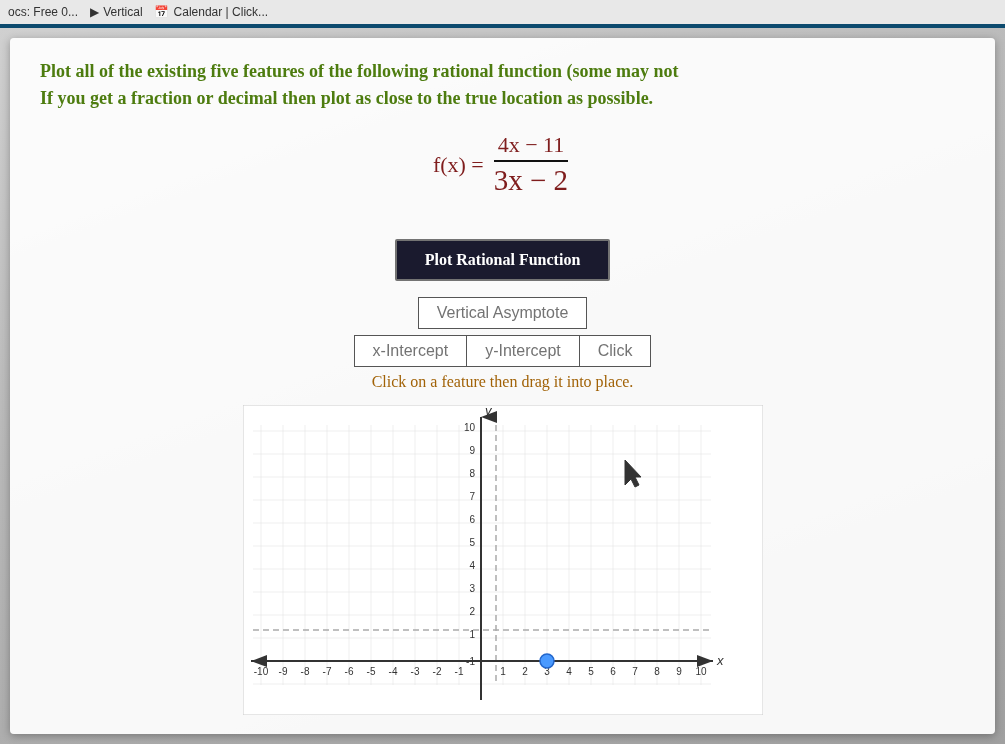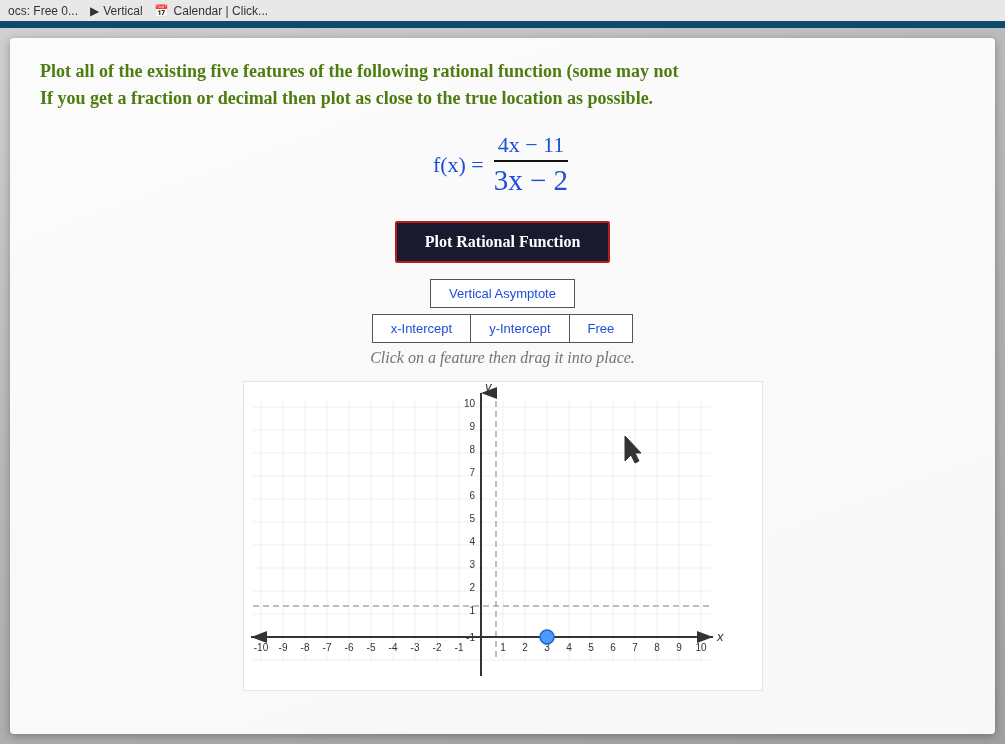--- a/index.html
+++ b/index.html
@@ -21,21 +21,21 @@
       width: 100%;
       height: 28px;
       background: #e8e8e8;
       display: flex;
       align-items: center;
       padding: 0 8px;
       gap: 12px;
       font-family: Arial, sans-serif;
       font-size: 12px;
       color: #333;
-      border-bottom: 7px solid #0c4a6e;
+      border-bottom: 4px solid #0c4a6e;
       z-index: 10;
     }
 
     .browser-bar-item {
       display: flex;
       align-items: center;
       gap: 4px;
       cursor: pointer;
     }
 
@@ -67,22 +67,22 @@
       font-weight: bold;
       color: #4d7c0f;
       line-height: 1.5;
       margin-bottom: 20px;
     }
 
     
     .function-display {
       text-align: center;
       font-size: 22px;
-      margin-bottom: 24px;
-      color: #1d4ed8;
+      margin-bottom: 42px;
+      color: #7f1d1d;
     }
 
     .fraction-container {
       display: inline-flex;
       align-items: center;
       gap: 6px;
     }
 
     .fraction {
       display: inline-flex;
@@ -101,59 +101,58 @@
       padding: 2px 4px 0 4px;
       font-size: 29px;
     }
 
     
     .plot-button {
       display: block;
       margin: 0 auto 16px auto;
       background: #1a1a2e;
       color: white;
-      border: 2px solid #b91c1c;
+      border: 2px solid #737373;
       padding: 10px 28px;
       font-size: 16px;
       font-family: Georgia, serif;
       font-weight: bold;
       cursor: pointer;
       border-radius: 2px;
     }
 
     
     .feature-row {
       display: flex;
       justify-content: center;
       gap: 0;
       margin-bottom: 6px;
     }
 
     .feature-btn {
       background: white;
       border: 1.5px solid #555;
       padding: 6px 18px;
-      font-size: 13px;
+      font-size: 16px;
       font-family: Arial, sans-serif;
       cursor: pointer;
-      color: #1d4ed8;
+      color: #737373;
     }
 
     .feature-btn:not(:last-child) {
       border-right: none;
     }
 
     
     .click-instruction {
       text-align: center;
       font-size: 16px;
-      color: #737373;
+      color: #a16207;
       margin-bottom: 14px;
       font-family: Georgia, serif;
-      font-style: italic;
     }
 
     
     .graph-container {
       display: flex;
       justify-content: center;
       align-items: flex-start;
     }
 
     .graph-svg-wrapper {
@@ -201,21 +200,21 @@
 
     <button class="plot-button">Plot Rational Function</button>
 
     <div class="feature-row">
       <button class="feature-btn">Vertical Asymptote</button>
     </div>
 
     <div class="feature-row">
       <button class="feature-btn">x-Intercept</button>
       <button class="feature-btn">y-Intercept</button>
-      <button class="feature-btn">Free</button>
+      <button class="feature-btn">Click</button>
     </div>
 
     <p class="click-instruction">Click on a feature then drag it into place.</p>
 
     <div class="graph-container">
       <div class="graph-svg-wrapper">
         <svg class="graph" width="520" height="310" viewBox="0 0 520 310">
 
           <rect x="0" y="0" width="520" height="310" fill="white" stroke="#ccc" stroke-width="1"></rect>
 

